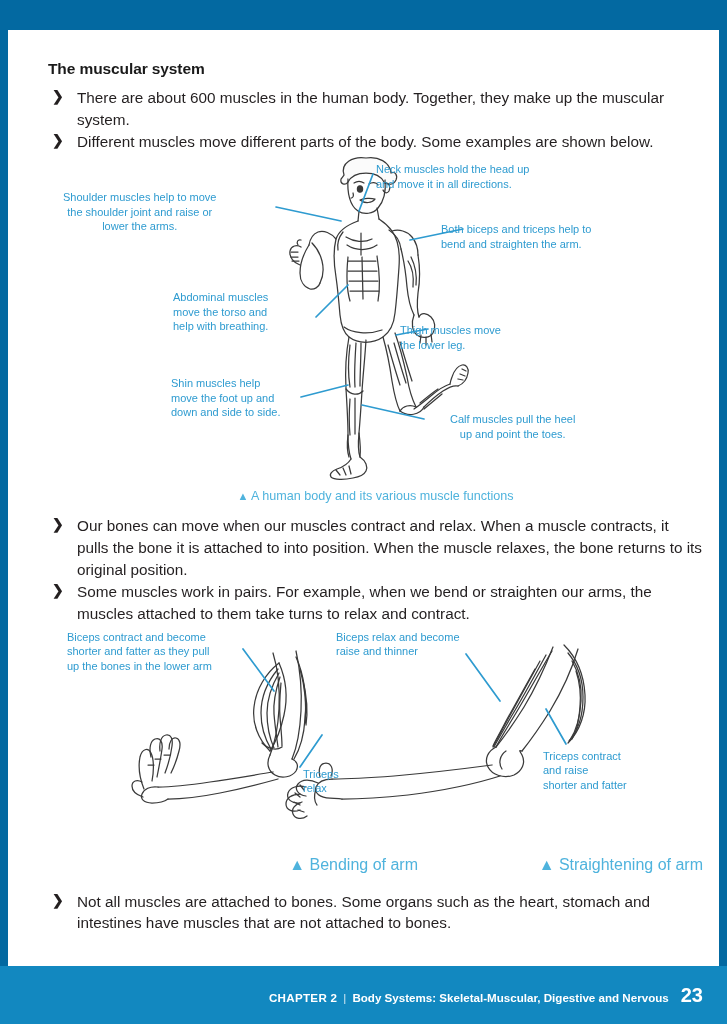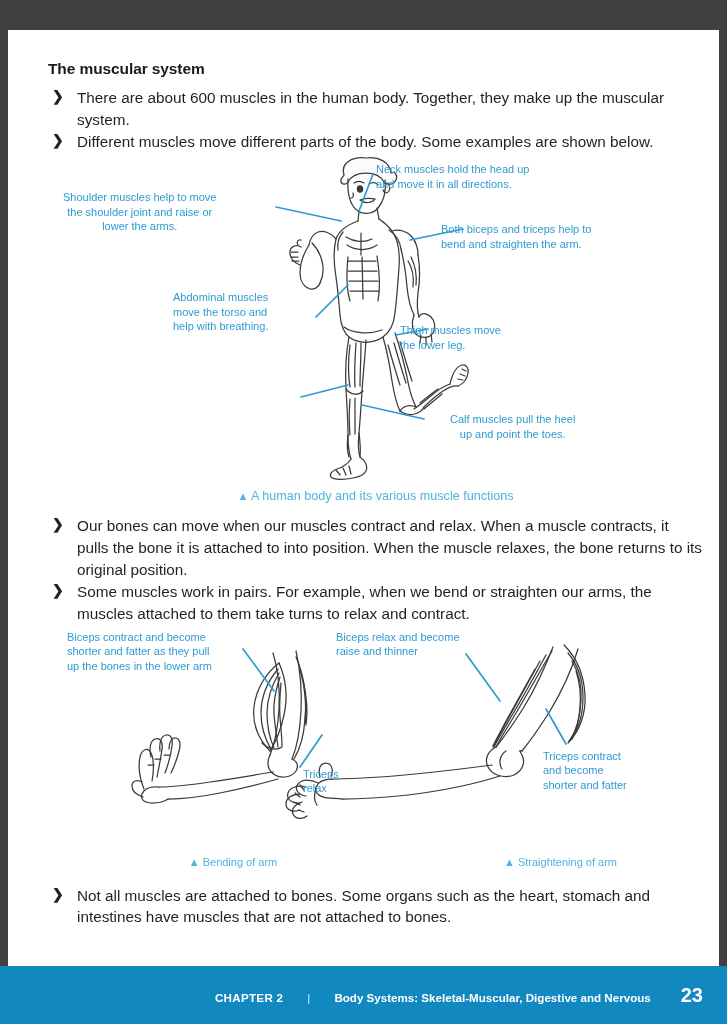--- a/index.html
+++ b/index.html
@@ -9,21 +9,21 @@
     height: 1024px;
     background: #ffffff;
     font-family: "Liberation Sans", sans-serif;
     overflow: hidden;
     position: relative;
   }
 
   .page {
     position: absolute;
     inset: 0;
-    background: #404040;
+    background: #0369a1;
   }
 
   
   .sheet {
     position: absolute;
     left: 8px;
     right: 8px;
     top: 38px;
     bottom: 58px;
     background: #ffffff;
@@ -90,34 +90,34 @@
     text-align: center;
     color: #4fb3dd;
     font-size: 12.6px;
     margin-top: 2px;
   }
   .caption .tri { font-size: 11px; }
 
   
   .fig-arms { position: relative; height: 215px; margin-top: 14px; }
   .caption-row { display: flex; margin-top: 2px; }
-  .caption-row .cap-cell { flex: 1; text-align: center; color: #4fb3dd; font-size: 11px; }
+  .caption-row .cap-cell { flex: 1; text-align: right; color: #4fb3dd; font-size: 16px; }
 
   
   .footer {
     position: absolute;
     left: 0; right: 0; bottom: 0;
     height: 58px;
     background: #1288c0;
     display: flex;
     align-items: center;
     justify-content: flex-end;
     padding-right: 24px;
   }
-  .footer-inner { display: flex; align-items: baseline; gap: 24px; color: #ffffff; }
+  .footer-inner { display: flex; align-items: baseline; gap: 6px; color: #ffffff; }
   .footer-chapter { font-size: 11.6px; font-weight: bold; letter-spacing: 0.3px; }
   .footer-sep { font-size: 11.6px; opacity: .8; }
   .footer-title { font-size: 11.6px; font-weight: bold; }
   .footer-page { font-size: 20px; font-weight: bold; margin-left: 6px; }
 </style>
 </head>
 <body>
 
 <div class="page">
   <div class="sheet">
@@ -259,20 +259,23 @@
         <div class="lbl" style="left:15px; top:33px;text-align:center;">Shoulder muscles help to move
 the shoulder joint and raise or
 lower the arms.</div>
         <div class="lbl" style="left:393px; top:65px;">Both biceps and triceps help to
 bend and straighten the arm.</div>
         <div class="lbl" style="left:125px; top:133px;">Abdominal muscles
 move the torso and
 help with breathing.</div>
         <div class="lbl" style="left:352px; top:166px;">Thigh muscles move
 the lower leg.</div>
+        <div class="lbl" style="left:123px; top:219px;">Shin muscles help
+move the foot up and
+down and side to side.</div>
         <div class="lbl" style="left:402px; top:255px;text-align:center;">Calf muscles pull the heel
 up and point the toes.</div>
       </div>
 
       <div class="caption">
         <span class="tri">▲</span>
         <span>A human body and its various muscle functions</span>
       </div>
 
       <ul class="bullets" style="margin-top:12px;">
@@ -378,21 +381,21 @@
         </svg>
 
         <div class="lbl" style="left:19px; top:-9px;">Biceps contract and become
 shorter and fatter as they pull
 up the bones in the lower arm</div>
         <div class="lbl" style="left:255px; top:128px;">Triceps
 relax</div>
         <div class="lbl" style="left:288px; top:-9px;">Biceps relax and  become
 raise and thinner</div>
         <div class="lbl" style="left:495px; top:110px;">Triceps contract
-and become
+and raise
 shorter and fatter</div>
       </div>
 
       <div class="caption-row">
         <div class="cap-cell" style="flex:0 0 370px;">
           <span class="tri">▲</span>
           <span>Bending of arm</span>
         </div>
         <div class="cap-cell">
           <span class="tri">▲</span>

